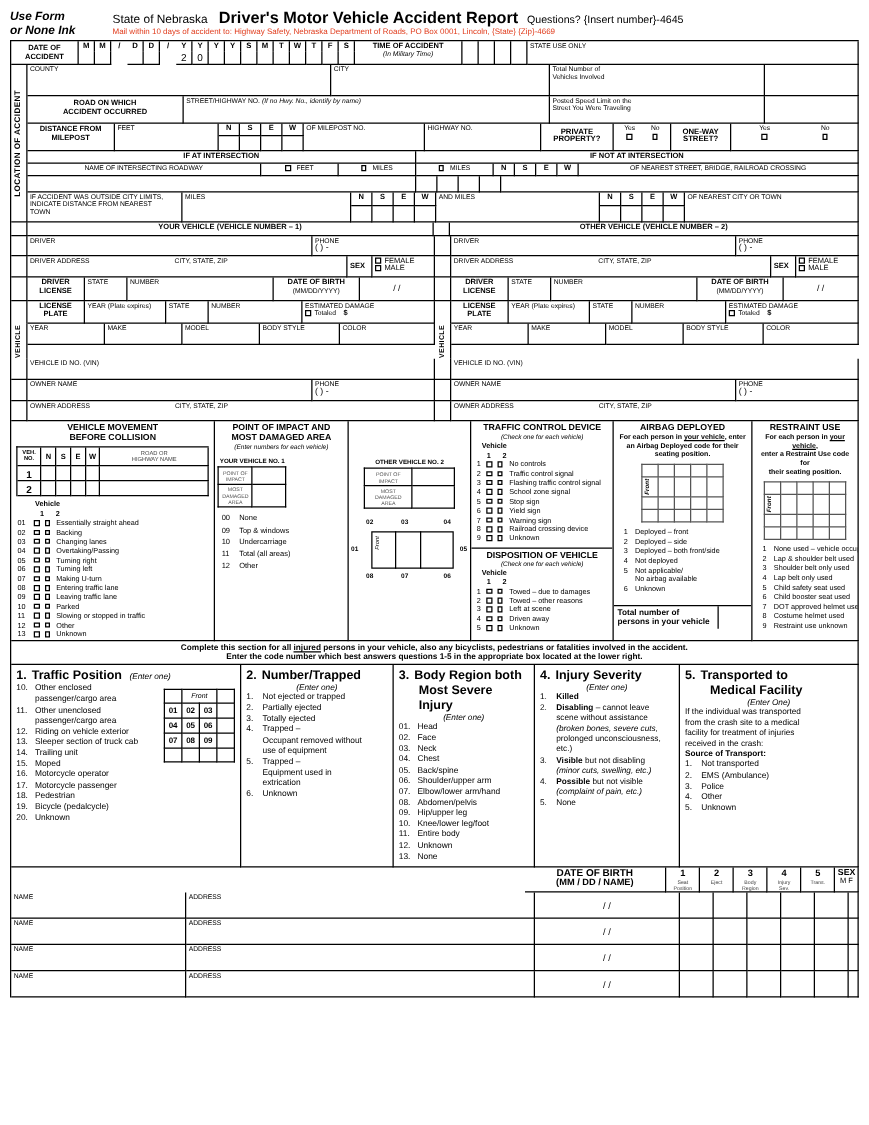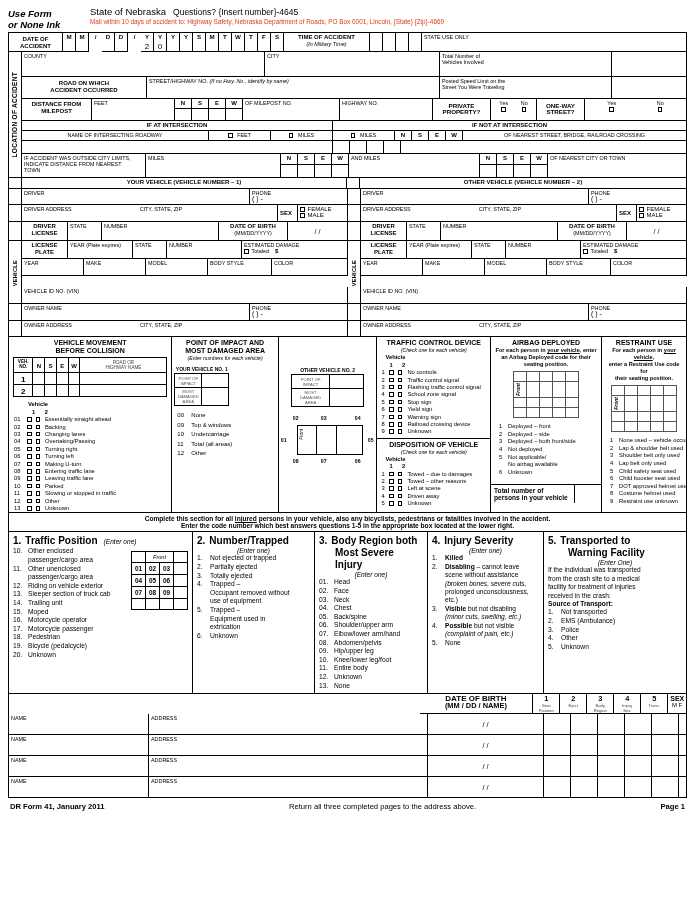--- a/index.html
+++ b/index.html
@@ -61,20 +61,21 @@
 <div class="page">
 
   <div class="hdr">
     <div class="hdr-left">
       <div>Use Form</div>
       <div>or None Ink</div>
     </div>
     <div class="hdr-mid">
       <div class="hdr-line1">
         <span class="h-state">State of Nebraska</span>
+        <span class="h-title">Driver's Motor Vehicle Accident Report</span>
         <span class="h-quest">Questions?  {Insert number}-4645</span>
       </div>
       <div class="h-mail">Mail within 10 days of accident to:  Highway Safety, Nebraska Department of Roads, PO Box 0001, Lincoln, {State} {Zip}-4669</div>
     </div>
   </div>
 
   <div class="frame" style="width:679px;">
 
     <div class="r">
       <div class="c" style="width:54px;border-bottom:1px solid #000;">
@@ -946,21 +947,21 @@
             <div style="font-size: 6.6px; line-height: 8.4px; padding-left: 13px; font-style: italic;"><span>(complaint of pain, etc.)</span></div>
             <div style="font-size: 6.6px; line-height: 8.4px; padding-left: 0px;"><span style="display:inline-block;width:13px;">5.</span><span>None</span></div>
           </div>
       </div>
 
       <div class="c flexfill" style="padding:3px 4px 0;">
         <div style="display:flex;align-items:baseline;">
           <span class="qtitle" style="margin-right:4px;">5.</span>
           <span class="qtitle">Transported to</span>
         </div>
-        <div class="qtitle" style="padding-left:20px;">Warning Facility</div>
+        <div class="qtitle" style="padding-left:20px;">Medical Facility</div>
         <div class="qsub ctr">(Enter One)</div>
         <div class="qline">If the individual was transported</div>
         <div class="qline">from the crash site to a medical</div>
         <div class="qline">facility for treatment of injuries</div>
         <div class="qline">received in the crash:</div>
         <div class="qline bold">Source of Transport:</div>
         <div id="q5-items">
             <div style="font-size: 6.7px; line-height: 8.6px; white-space: nowrap;"><span style="display:inline-block;width:13px;">1.</span><span>Not transported</span></div>
             <div style="font-size: 6.7px; line-height: 8.6px; white-space: nowrap;"><span style="display:inline-block;width:13px;">2.</span><span>EMS (Ambulance)</span></div>
             <div style="font-size: 6.7px; line-height: 8.6px; white-space: nowrap;"><span style="display:inline-block;width:13px;">3.</span><span>Police</span></div>
@@ -1045,18 +1046,13 @@
           <div class="c" style="width:27px;height:21px;"></div>
           <div class="c" style="width:27px;height:21px;"></div>
           <div class="c" style="width:27px;height:21px;"></div>
           <div class="c" style="width:27px;height:21px;"></div>
           <div class="c" style="width:27px;height:21px;"></div>
           <div class="c flexfill" style="height:21px;"></div>
         </div>
       </div>
   </div>
 
-  <div class="footer">
-    <span>DR Form 41, January 2011</span>
-    <span class="mid">Return all three completed pages to the address above.</span>
-    <span>Page 1</span>
-  </div>
 </div>
 
 </body></html>

